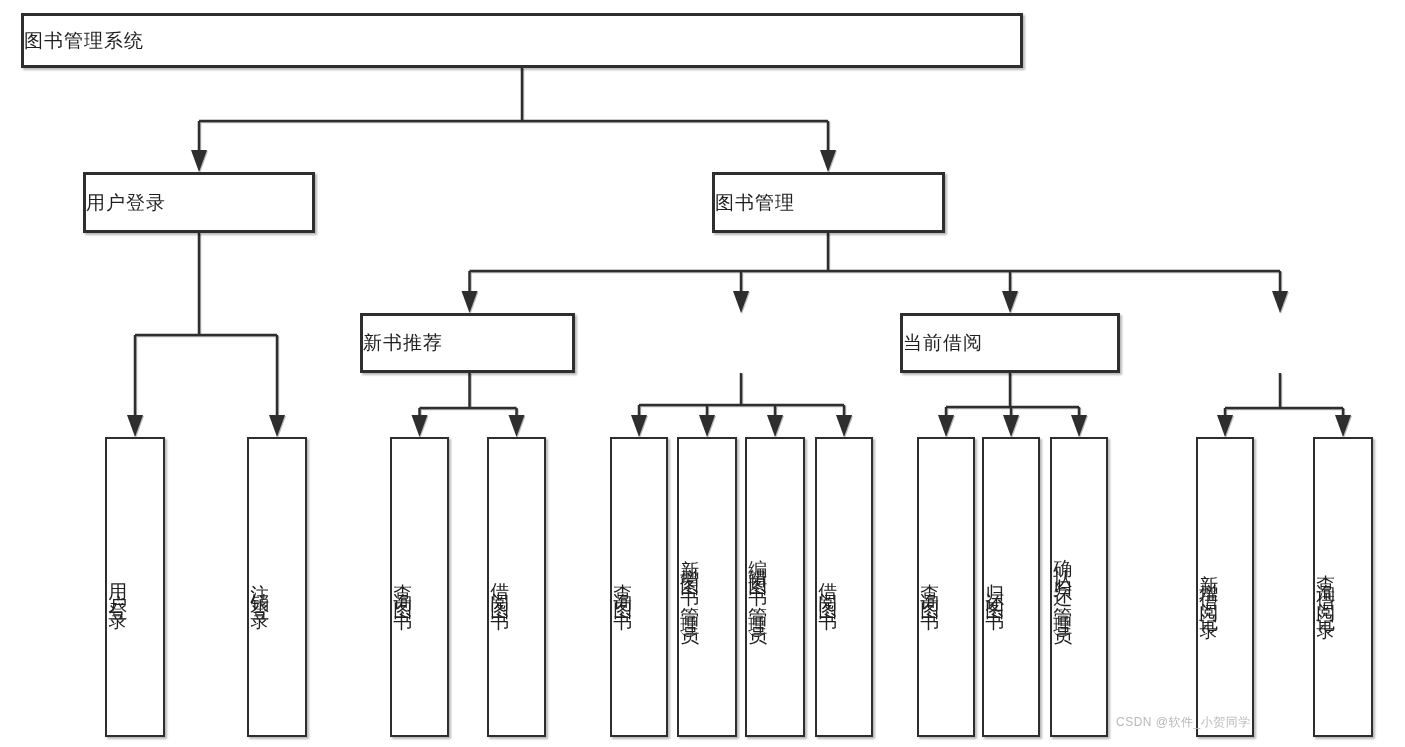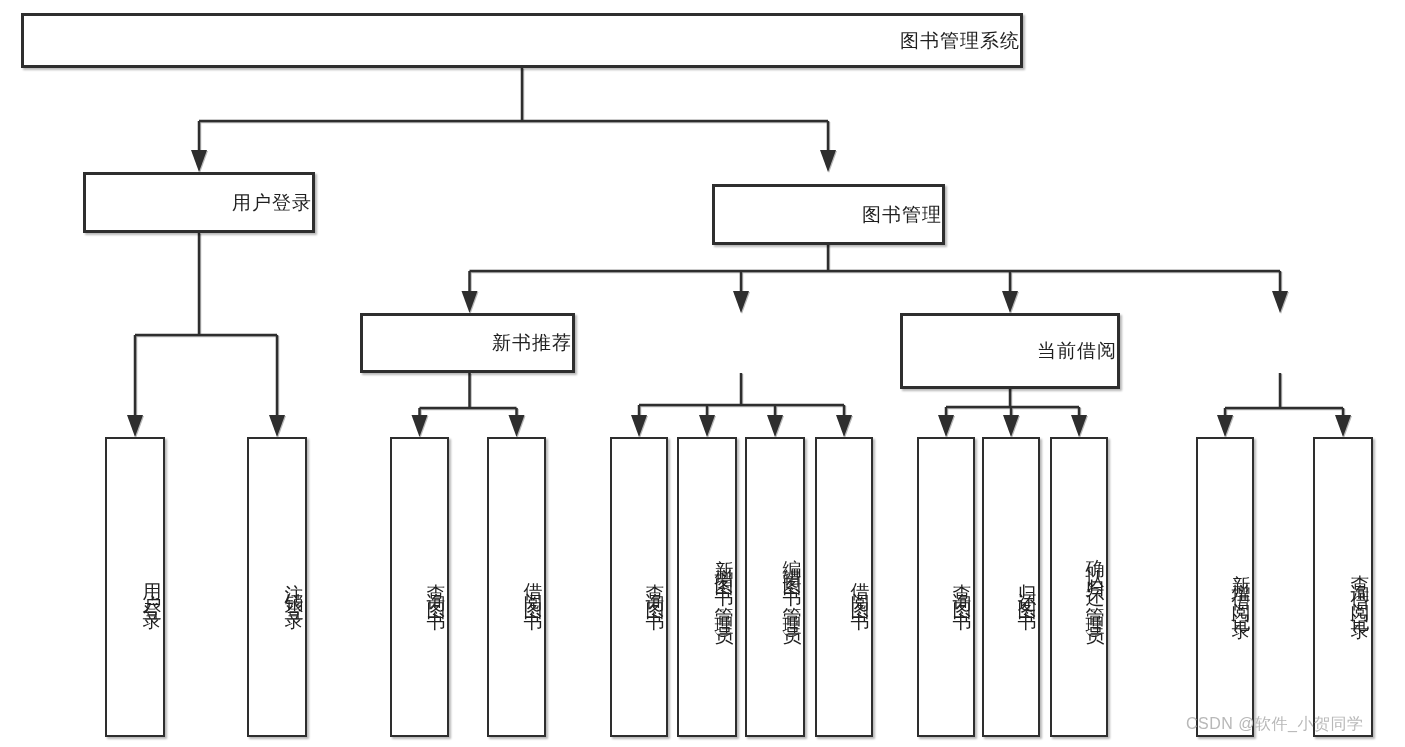--- a/index.html
+++ b/index.html
@@ -6,36 +6,35 @@
   .canvas{
     position:relative;width:1405px;height:747px;background:#ffffff;
     font-family:"Liberation Sans",sans-serif;overflow:hidden;color:#1f1f1f;
   }
   .wires{
     position:absolute;left:0;top:0;
     filter:drop-shadow(1.5px 1.5px 0.5px rgba(0,0,0,0.28));
   }
   .hbox,.vbox{
     position:absolute;background:#ffffff;box-sizing:border-box;
-    display:flex;align-items:center;justify-content:flex-end;
+    display:flex;align-items:center;justify-content:flex-start;
     box-shadow:2px 2px 2px rgba(0,0,0,0.28);
-    padding-left:21px;
   }
   .hbox{border:3px solid #2e2e2e;}
   .vbox{border:2.5px solid #2e2e2e;}
   .hbox .lbl{
     font-size:19px;letter-spacing:1px;white-space:nowrap;
   }
   .vbox .lbl{
     writing-mode:vertical-rl;text-orientation:mixed;
     font-size:19px;line-height:1.15;letter-spacing:0.5em;white-space:nowrap;
   }
   .watermark{
-    position:absolute;left:1186px;top:714px;z-index:6;
-    font-size:16px;color:#b8b8b8;letter-spacing:0.5px;white-space:nowrap;
+    position:absolute;left:1116px;top:714px;z-index:6;
+    font-size:12px;color:#b8b8b8;letter-spacing:0.5px;white-space:nowrap;
   }
 </style>
 </head>
 <body>
 
 <div class="canvas">
 
   <svg class="wires" width="1405" height="747" viewBox="0 0 1405 747">
     <g stroke="#2e2e2e" stroke-width="2.5" fill="none">
 
@@ -76,28 +75,28 @@
     </g>
   </svg>
 
   <div class="hbox" style="left:21px;top:13px;width:1002px;height:55px">
     <span class="lbl">图书管理系统</span>
   </div>
 
   <div class="hbox" style="left:83px;top:172px;width:232px;height:61px">
     <span class="lbl">用户登录</span>
   </div>
-  <div class="hbox" style="left:712px;top:184px;width:233px;height:61px">
+  <div class="hbox" style="left:712px;top:172px;width:233px;height:61px">
     <span class="lbl">图书管理</span>
   </div>
 
   <div class="hbox" style="left:360px;top:313px;width:215px;height:60px">
     <span class="lbl">新书推荐</span>
   </div>
-  <div class="hbox" style="left:900px;top:313px;width:220px;height:76px">
+  <div class="hbox" style="left:900px;top:313px;width:220px;height:60px">
     <span class="lbl">当前借阅</span>
   </div>
 
   <div class="vbox" style="left:105px;top:437px;width:60px;height:300px">
     <span class="lbl">用户登录</span>
   </div>
   <div class="vbox" style="left:247px;top:437px;width:60px;height:300px">
     <span class="lbl">注销登录</span>
   </div>
 

